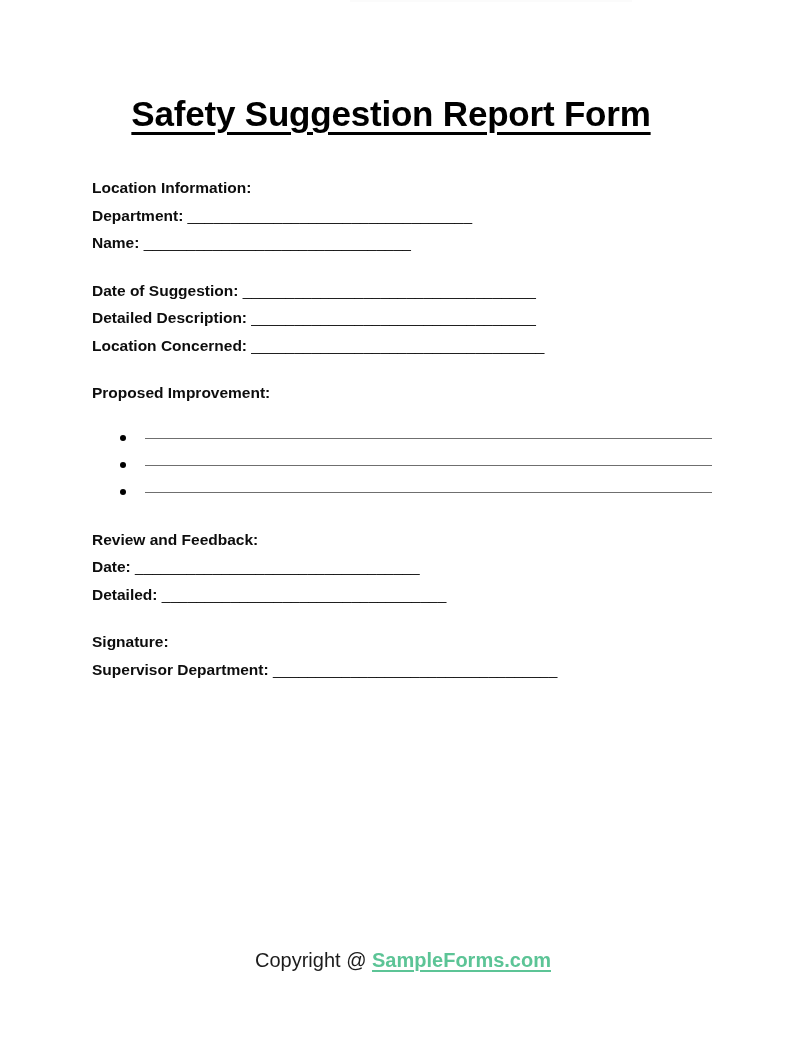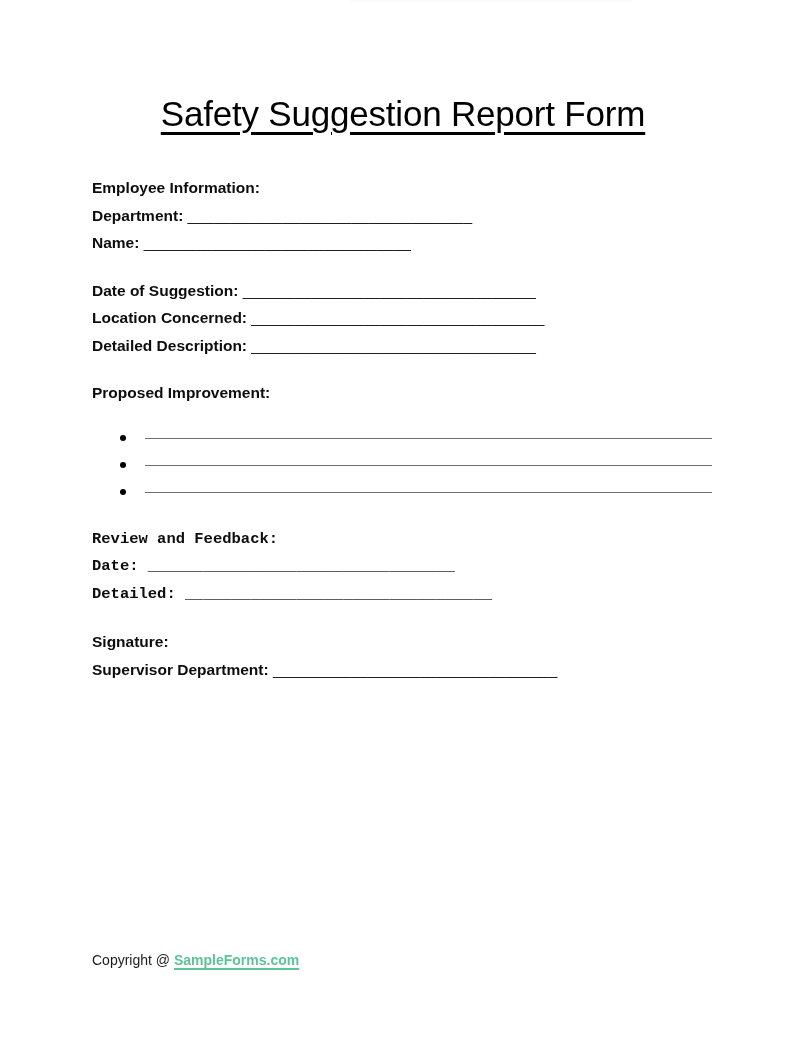--- a/index.html
+++ b/index.html
@@ -29,27 +29,27 @@
   .page {
     position: absolute;
     left: 0;
     top: 0;
     width: 807px;
     height: 1038px;
   }
 
   .doc-title {
     position: absolute;
-    left: 92px;
+    left: 80px;
     top: 93px;
     width: 622px;
     margin: 0;
     font-size: 35px;
     line-height: 42px;
-    font-weight: normal;
+    font-weight: bold;
     letter-spacing: -0.2px;
     text-align: center;
     text-decoration: underline;
     text-underline-offset: 6px;
     text-decoration-thickness: 3px;
     color: #000000;
     white-space: nowrap;
   }
 
   .body-block {
@@ -110,22 +110,22 @@
     width: 567px;
     height: 0;
     border-bottom: 1px solid #6f6f6f;
   }
 
   .footer {
     position: absolute;
     left: 92px;
     top: 948px;
     width: 622px;
-    text-align: left;
-    font-size: 14px;
+    text-align: center;
+    font-size: 20px;
     line-height: 24px;
     color: #1c1c1c;
     white-space: nowrap;
   }
   .footer-link {
     font-weight: bold;
     color: #5cc496;
     text-decoration: underline;
     text-underline-offset: 3px;
     text-decoration-thickness: 2px;
@@ -136,43 +136,43 @@
 
 <div class="top-hairline"></div>
 
 <div class="page">
 
   <h1 class="doc-title">Safety Suggestion Report Form</h1>
 
   <div class="body-block">
 
     <div class="section">
-      <div class="heading-line">Employee Information:</div>
+      <div class="heading-line">Location Information:</div>
       <div class="line">
         <span>Department:</span>
         <span class="blank">_________________________________</span>
       </div>
       <div class="line">
         <span>Name:</span>
         <span class="blank">_______________________________</span>
       </div>
     </div>
 
     <div class="section">
       <div class="line">
         <span>Date of Suggestion:</span>
         <span class="blank">__________________________________</span>
       </div>
       <div class="line">
+        <span>Detailed Description:</span>
+        <span class="blank">_________________________________</span>
+      </div>
+      <div class="line">
         <span>Location Concerned:</span>
         <span class="blank">__________________________________</span>
-      </div>
-      <div class="line">
-        <span>Detailed Description:</span>
-        <span class="blank">_________________________________</span>
       </div>
     </div>
 
     <div class="section">
       <div class="heading-line">Proposed Improvement:</div>
       <ul class="bullet-list">
         <li class="bullet-item">
           <span class="bullet-dot"></span>
           <span class="bullet-rule"></span>
         </li>
@@ -180,21 +180,21 @@
           <span class="bullet-dot"></span>
           <span class="bullet-rule"></span>
         </li>
         <li class="bullet-item">
           <span class="bullet-dot"></span>
           <span class="bullet-rule"></span>
         </li>
       </ul>
     </div>
 
-    <div class="section" style="margin-top:8px;font-family:Liberation Mono, monospace;">
+    <div class="section" style="margin-top:8px;">
       <div class="heading-line">Review and Feedback:</div>
       <div class="line">
         <span>Date:</span>
         <span class="blank">_________________________________</span>
       </div>
       <div class="line">
         <span>Detailed:</span>
         <span class="blank">_________________________________</span>
       </div>
     </div>

